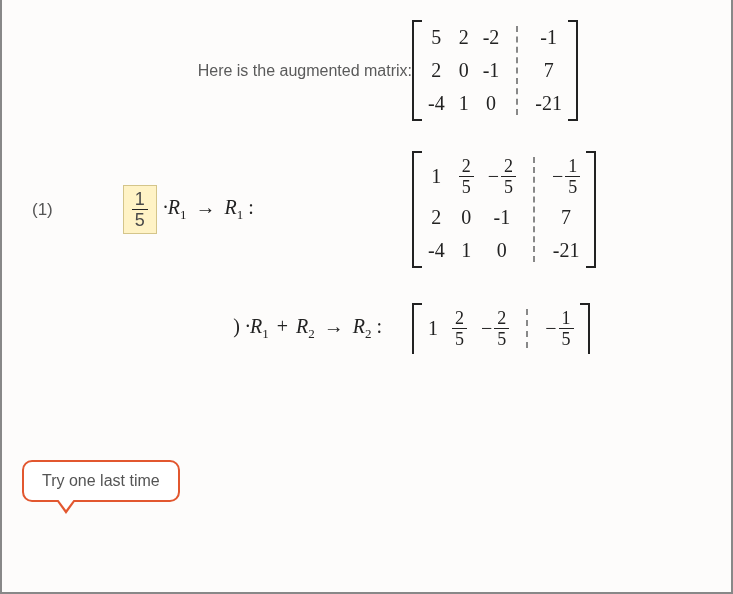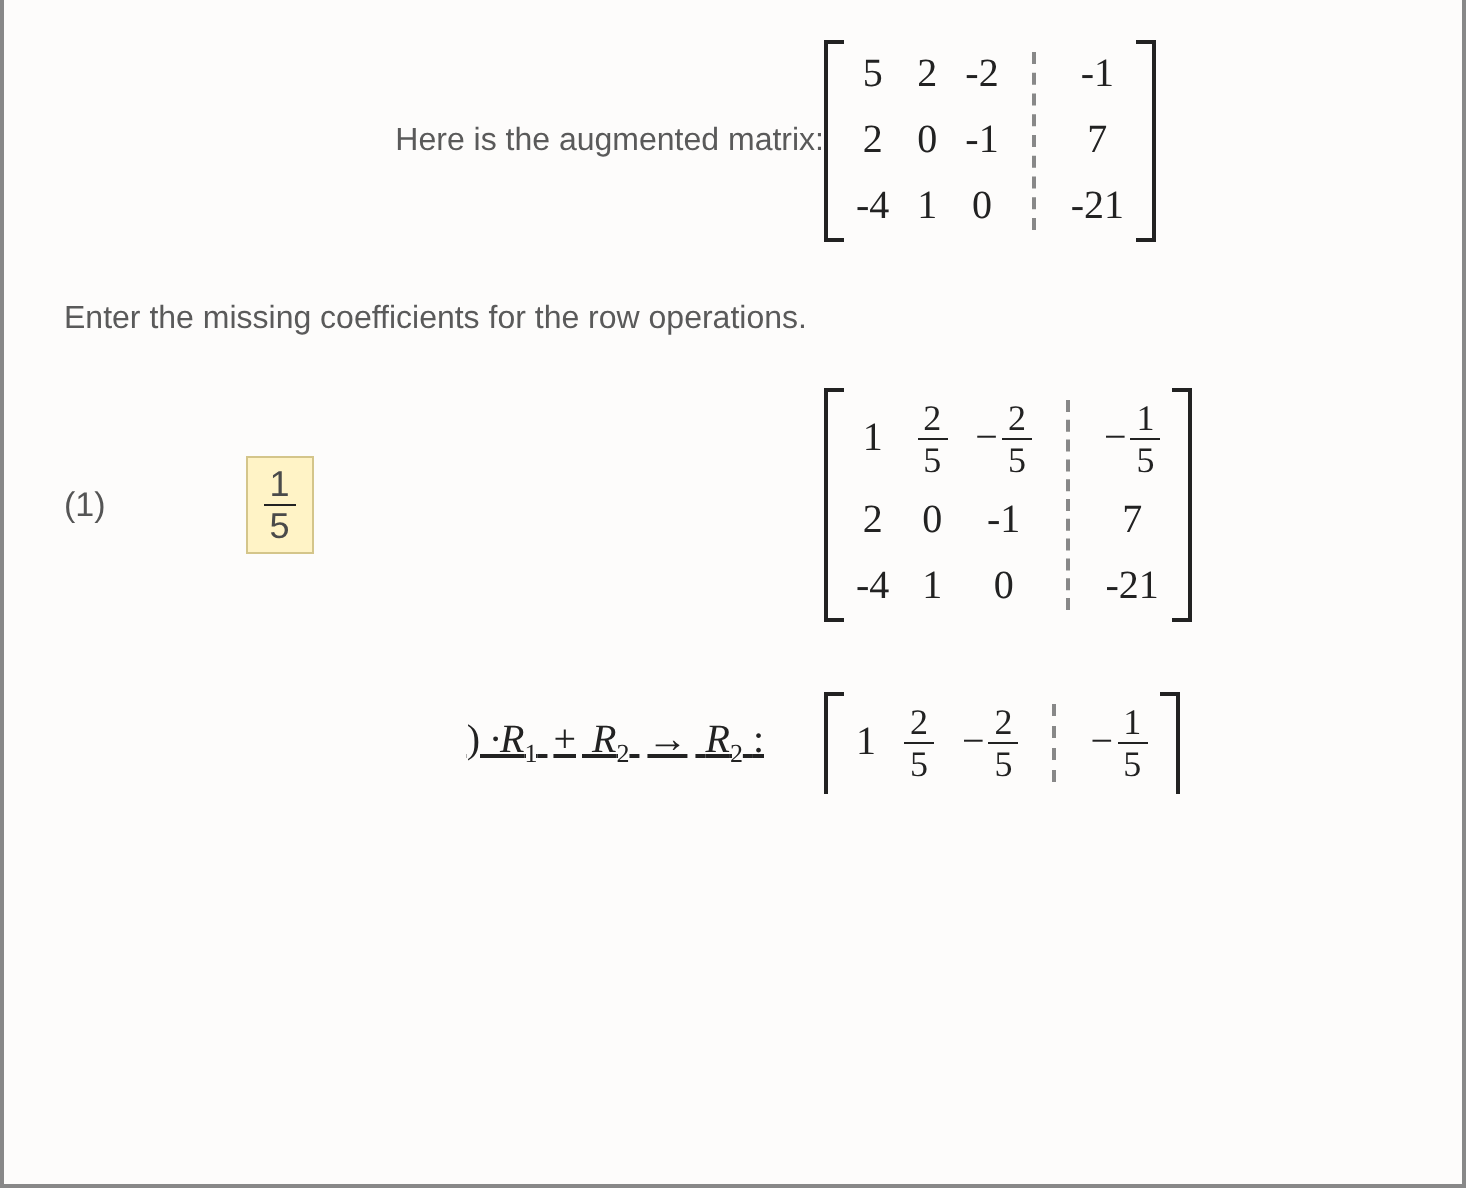--- a/index.html
+++ b/index.html
@@ -176,31 +176,36 @@
         <span style="grid-column:1">-4</span>
         <span style="grid-column:2">1</span>
         <span style="grid-column:3">0</span>
         <span style="grid-column:5">-21</span>
         <div class="aug-sep"></div>
       </div>
       <div class="bracket-r"></div>
     </div>
   </div>
 
-  <div class="instruction-line">Enter the missing coefficients for the row operations.</div>
 
   <div class="step1-row">
     <div class="lhs-group">
       <span class="step-label">(1)</span>
       <span class="answer-box">
         <span class="frac">
           <span class="num">1</span>
           <span class="den">5</span>
         </span>
       </span>
+      <span class="op-text">
+        <span>·</span><span>R</span><span class="sub">1</span>
+        <span class="arrow">→</span>
+        <span>R</span><span class="sub">1</span>
+        <span style="font-style:normal">:</span>
+      </span>
     </div>
 
     <div class="matrix">
       <div class="bracket-l"></div>
       <div class="mat-body mat3" style="--rows:3;">
 
         <span style="grid-column:1">1</span>
         <span style="grid-column:2">
           <span class="frac">
               <span class="num">2</span>
@@ -236,21 +241,21 @@
         <span style="grid-column:3">0</span>
         <span style="grid-column:5">-21</span>
         <div class="aug-sep"></div>
       </div>
       <div class="bracket-r"></div>
     </div>
   </div>
 
   <div class="step2-row" style="margin-top:35px;">
     <div class="lhs-group" style="justify-content:flex-end; padding-right:30px;">
-      <span class="op-text" style="margin-left:150px;text-decoration:underline;">
+      <span class="op-text" style="margin-left:150px;">
         <span style="font-style:normal">)&nbsp;</span><span>·</span><span>R</span><span class="sub">1</span>
         <span style="font-style:normal; margin:0 3px">+</span>
         <span>R</span><span class="sub">2</span>
         <span class="arrow">→</span>
         <span>R</span><span class="sub">2</span>
         <span style="font-style:normal">:</span>
       </span>
     </div>
 
     <div class="matrix">
@@ -280,15 +285,18 @@
                 <span class="den">5</span>
               </span>
             </span>
         </span>
         <div class="aug-sep"></div>
       </div>
       <div class="bracket-r" style="border-bottom:none"></div>
     </div>
   </div>
 
+  <div class="callout">
+    <span>Try one last time</span>
+  </div>
 
 
 </div>
 
 </body></html>

